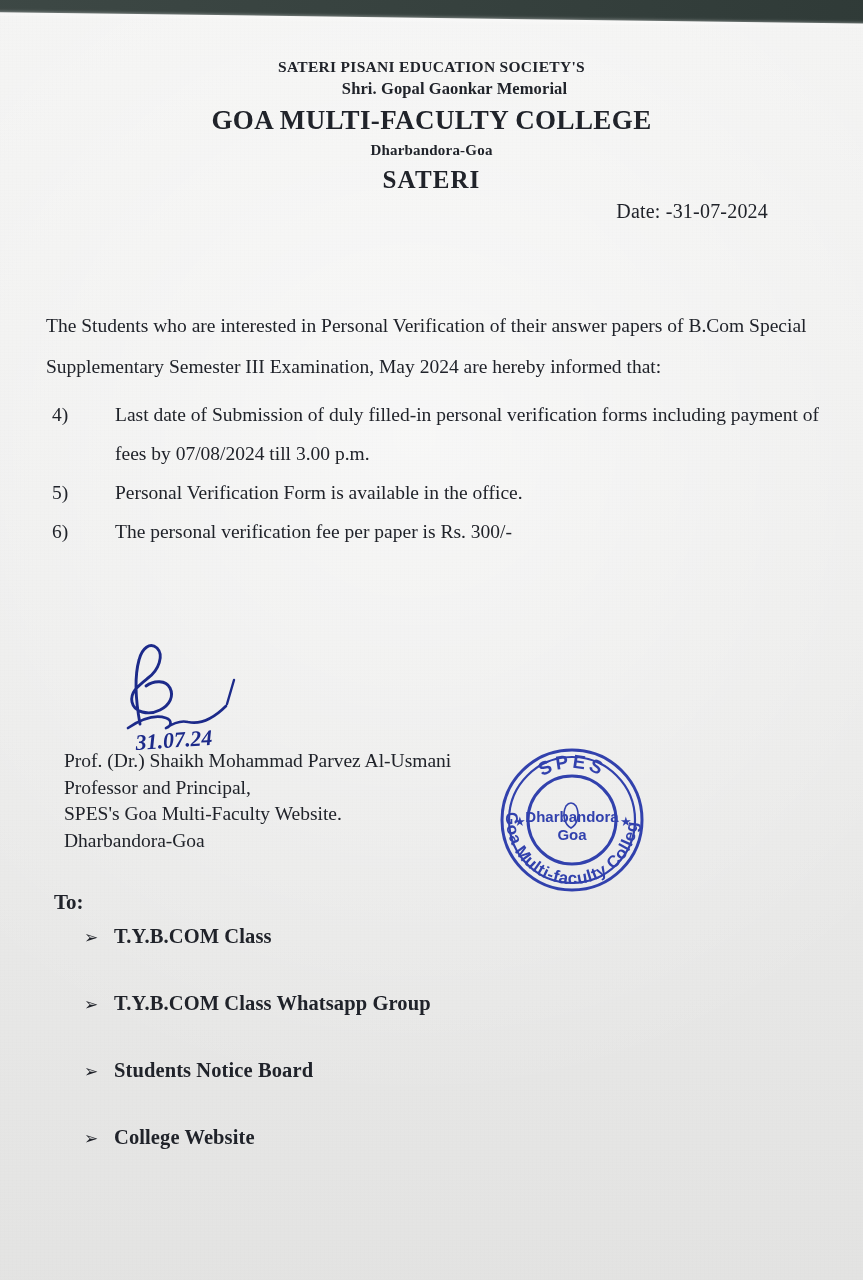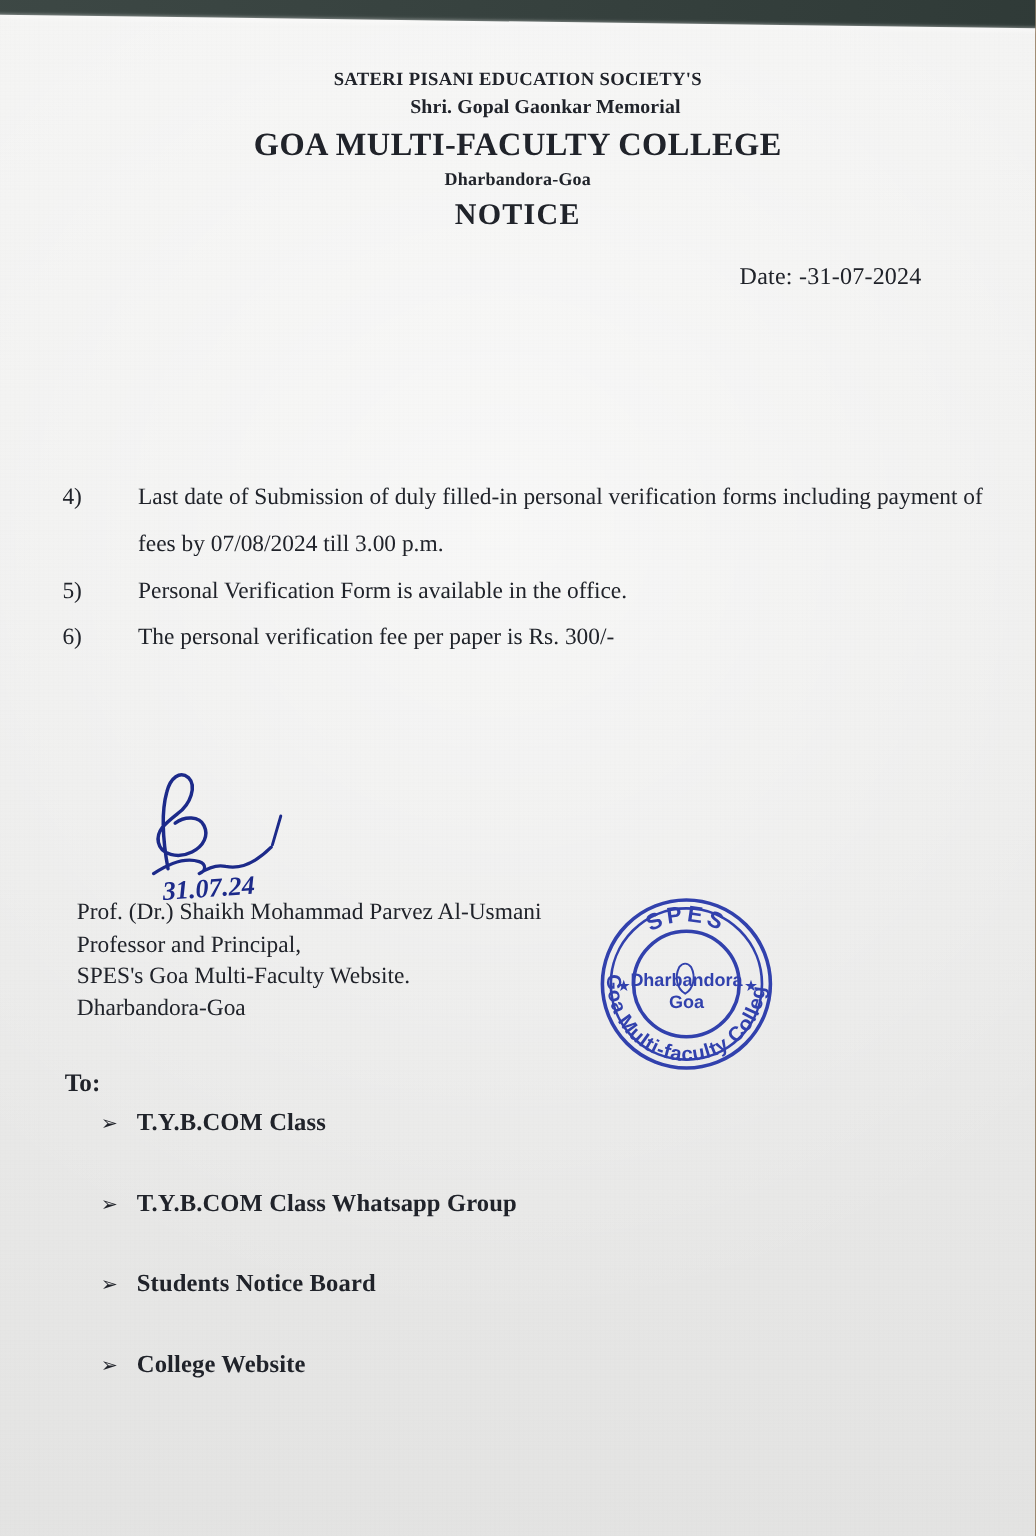--- a/index.html
+++ b/index.html
@@ -13,21 +13,21 @@
     height: 1280px;
     overflow: hidden;
     font-family: "Liberation Serif", "DejaVu Serif", serif;
   }
 
   
   #page {
     position: relative;
     width: 863px;
     height: 1280px;
-    background: #fdba74;
+    background: #7dd3fc;
     overflow: hidden;
   }
 
   
   #desk-strip {
     position: absolute;
     left: -20px;
     top: -28px;
     width: 920px;
     height: 40px;
@@ -118,21 +118,21 @@
     width: 863px;
     text-align: center;
     font-size: 25px;
     font-weight: bold;
     letter-spacing: 1.1px;
   }
 
   .date-line {
     position: absolute;
     right: 95px;
-    top: 220px;
+    top: 200px;
     font-size: 20px;
     letter-spacing: 0.2px;
   }
 
   
   .body-para {
     position: absolute;
     left: 46px;
     top: 305px;
     width: 792px;
@@ -240,24 +240,25 @@
 
   <div id="content">
 
     <div class="letterhead">
       <div class="lh-society">SATERI PISANI EDUCATION SOCIETY'S</div>
       <div class="lh-memorial">Shri. Gopal Gaonkar Memorial</div>
       <div class="lh-college">GOA MULTI-FACULTY COLLEGE</div>
       <div class="lh-place">Dharbandora-Goa</div>
     </div>
 
-    <div class="notice-title">NOTICE</div>
+    <div class="notice-title">SATERI</div>
 
     <div class="date-line">Date: -31-07-2024</div>
 
+    <div class="body-para">The Students who are interested in Personal Verification of their answer papers of B.Com Special Supplementary Semester III Examination, May 2024 are hereby informed that:</div>
 
     <ul class="notice-list">
       <li>
         <span class="li-num">4)</span>
         <span class="li-text">Last date of Submission of duly filled-in personal verification forms including payment of fees by 07/08/2024 till 3.00 p.m.</span>
       </li>
       <li>
         <span class="li-num">5)</span>
         <span class="li-text">Personal Verification Form is available in the office.</span>
       </li>

